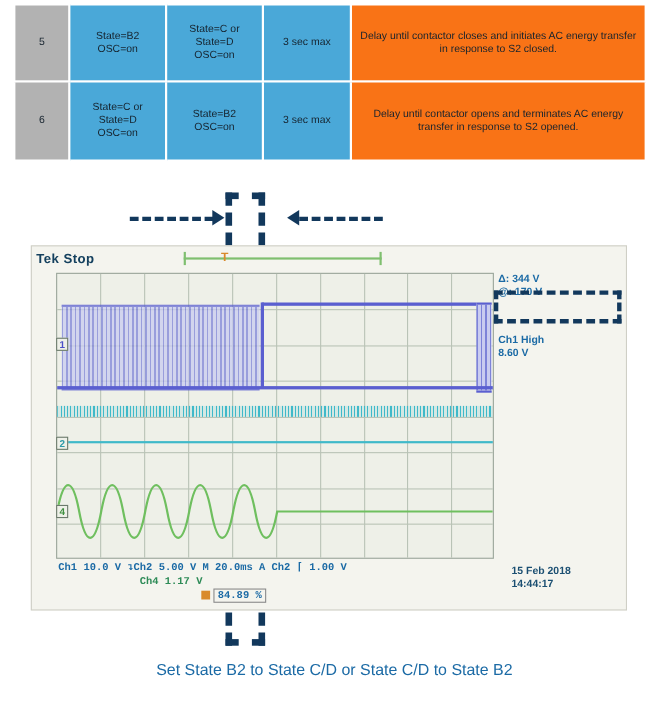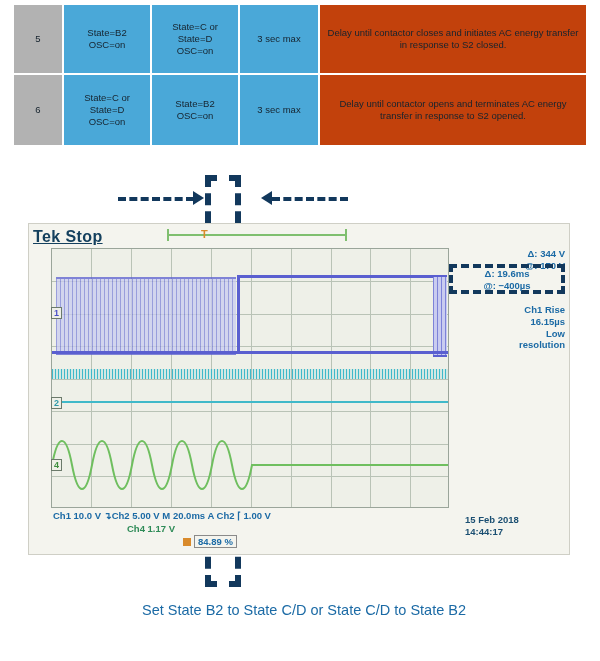--- a/index.html
+++ b/index.html
@@ -33,21 +33,21 @@
     vertical-align: middle;
     color: #16232e;
     font-size: 9.5px;
     line-height: 1.28;
     padding: 4px 3px;
   }
   .col-num   { width: 42px;  background: #b2b2b2; font-size: 11px; color: #1a1a1a; }
   .col-from  { width: 80px;  background: #4aa8d8; }
   .col-to    { width: 80px;  background: #4aa8d8; }
   .col-time  { width: 72px;  background: #4aa8d8; }
-  .col-desc  { background: #c2410c; font-size: 9.5px; }
+  .col-desc  { background: #f97316; font-size: 9.5px; }
   tr.row-a td { height: 60px; }
   tr.row-b td { height: 62px; }
 
   
   .scope-area {
     position: absolute;
     left: 0;
     top: 175px;
     width: 600px;
     height: 420px;
@@ -120,25 +120,24 @@
     position: absolute;
     left: 0; top: 0;
     width: 100%; height: 24px;
     color: #1b4f72;
     font-size: 11px;
     font-weight: bold;
   }
   .tek-stop {
     position: absolute;
     left: 4px; top: 4px;
-    font-size: 16px;
+    font-size: 12px;
     font-weight: bold;
     color: #14405e;
     letter-spacing: 0.4px;
-    text-decoration: underline;
   }
   .acq-bar {
     position: absolute;
     left: 138px; top: 10px;
     width: 180px; height: 2px;
     background: #7fbf6f;
   }
   .acq-bar:before, .acq-bar:after {
     content: "";
     position: absolute;
@@ -249,38 +248,39 @@
   }
 
   .side-panel {
     position: absolute;
     left: 424px; top: 24px;
     width: 112px; height: 262px;
     color: #1b6aa5;
     font-size: 9.5px;
     line-height: 1.25;
     font-weight: bold;
-    text-align: right;
+    text-align: left;
   }
   .side-panel .blk { margin-bottom: 7px; }
   .delta-box {
     position: absolute;
     left: 420px; top: 40px;
     width: 116px; height: 30px;
     border: 4px dashed #12385c;
     box-sizing: border-box;
   }
 
   .bottom-bar {
     position: absolute;
     left: 22px; top: 286px;
     width: 398px; height: 40px;
     color: #1b6aa5;
     font-size: 9.5px;
     font-weight: bold;
+    font-family: Liberation Mono, monospace;
   }
   .bb-line1 { position: absolute; left: 2px; top: 0px; }
   .bb-line2 { position: absolute; left: 76px; top: 13px; color: #2e8b57; }
   .bb-line3 { position: absolute; left: 132px; top: 26px; }
   .bb-swatch {
     display: inline-block;
     width: 8px; height: 8px;
     background: #d98a2b;
     margin-right: 3px;
     vertical-align: -1px;
@@ -411,32 +411,26 @@
       <div class="marker" style="left:-1px; top:210px; color:#3f8f3f;">4</div>
     </div>
 
     <div class="side-panel">
       <div class="blk">
         <div>Δ:   344 V</div>
         <div>@:   170 V</div>
       </div>
       <div class="blk" style="height:18px;"></div>
       <div class="blk">
-        <div>Ch1 Rise</div>
-        <div>16.15µs</div>
-        <div>Low</div>
-        <div>resolution</div>
+        <div>Ch1 High</div>
+        <div>8.60 V</div>
       </div>
     </div>
 
     <div class="delta-box"></div>
-    <div style="position:absolute; left:426px; top:44px; width:104px; color:#1b6aa5; font-size:9.5px; font-weight:bold; line-height:1.25; text-align:center;">
-      <div>Δ:  19.6ms</div>
-      <div>@:  −400µs</div>
-    </div>
 
     <div class="bottom-bar">
       <div class="bb-line1">Ch1   10.0 V   ↴Ch2   5.00 V    M 20.0ms   A  Ch2  ⌈   1.00 V</div>
       <div class="bb-line2">Ch4    1.17 V</div>
       <div class="bb-line3">
         <span class="bb-swatch"></span><span class="bb-box">84.89 %</span>
       </div>
     </div>
 
     <div class="stamp">

